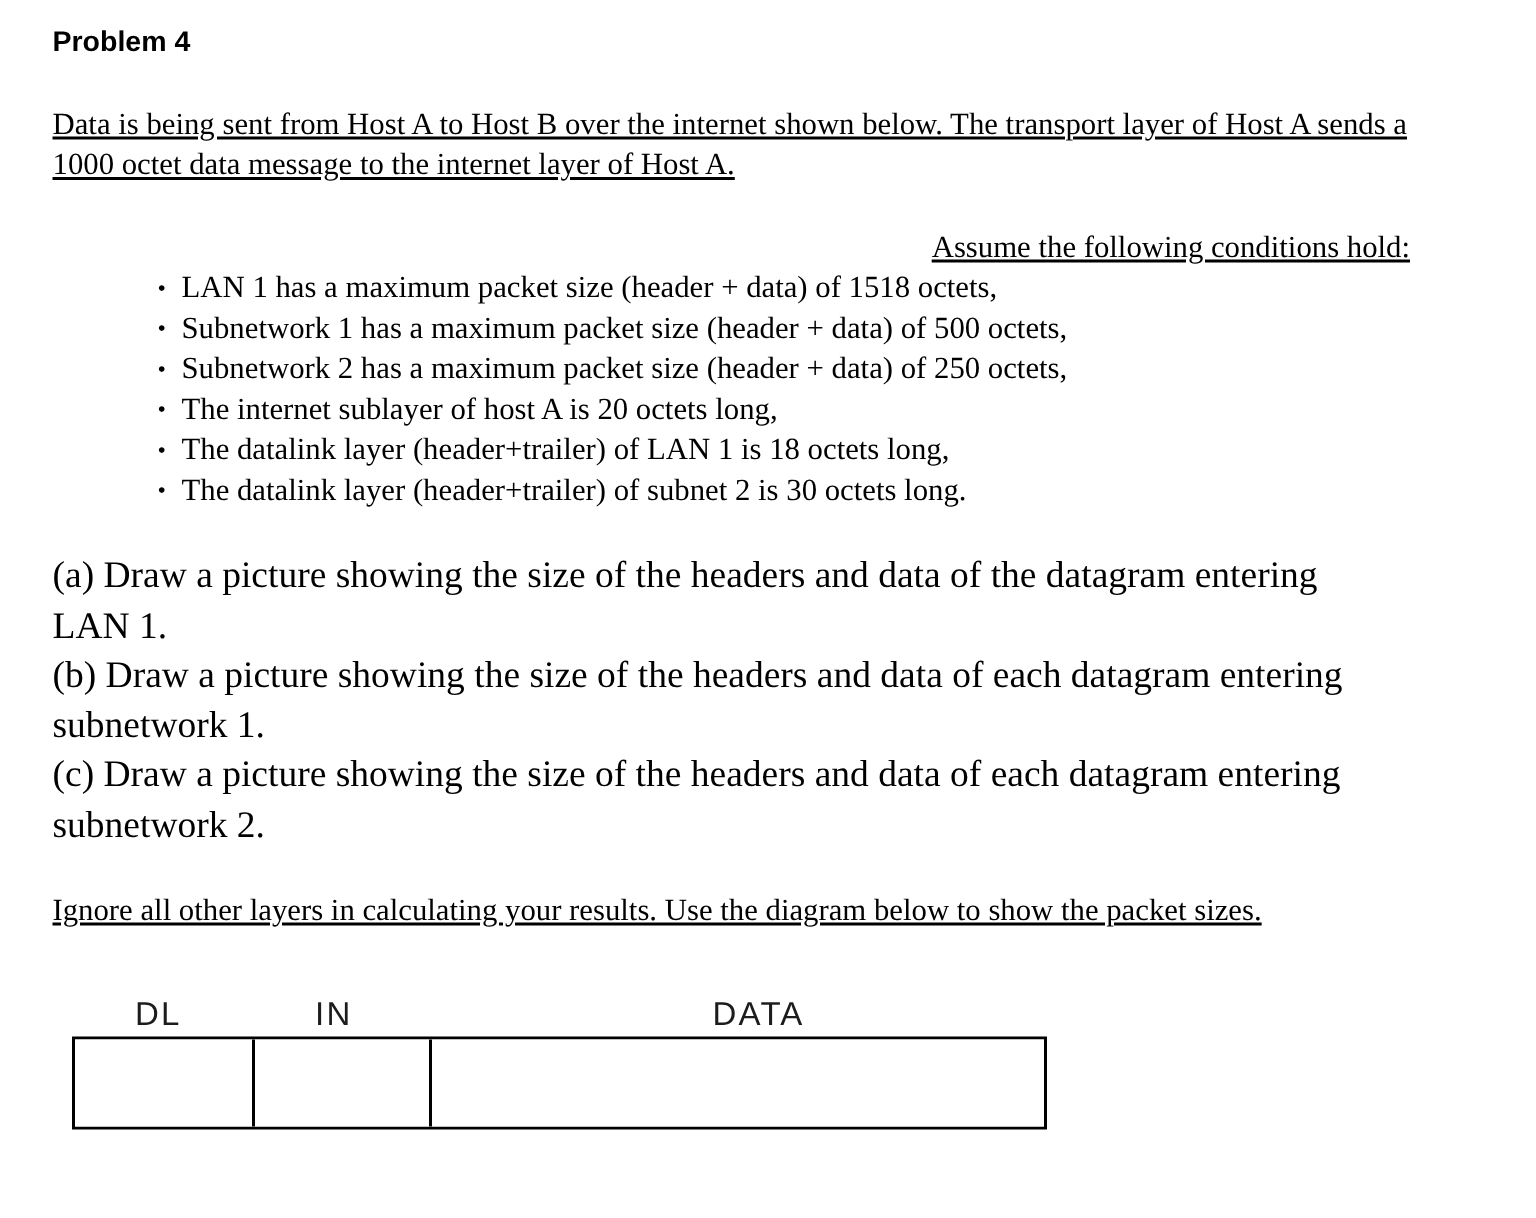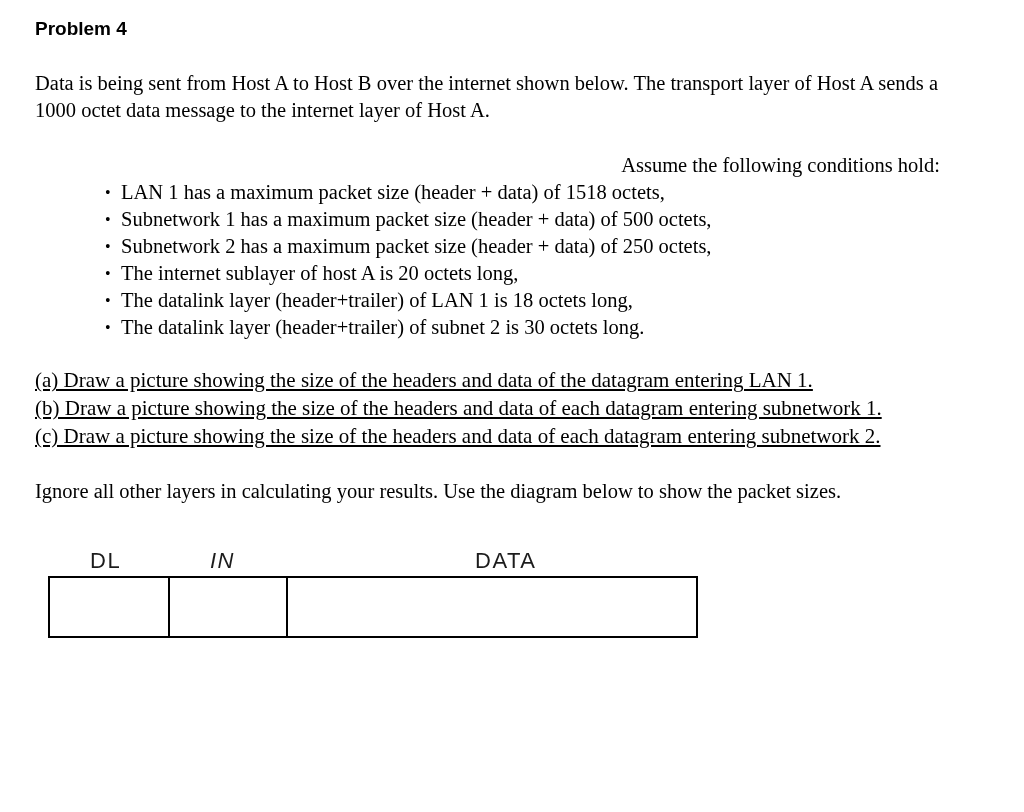--- a/index.html
+++ b/index.html
@@ -19,63 +19,63 @@
   .title {
     font-family: "Liberation Sans", sans-serif;
     font-size: 19px;
     font-weight: 700;
     margin-bottom: 30px;
   }
   .body {
     font-size: 20.5px;
     line-height: 1.34;
     max-width: 905px;
+    text-decoration: underline;
   }
   .intro { margin-bottom: 27px; }
   .cond-heading { margin-bottom: 0; text-align: right; }
   ul.conditions {
     list-style: none;
     margin: 0 0 27px 0;
     padding-left: 70px;
   }
   ul.conditions li {
     font-size: 20.5px;
     line-height: 1.31;
   }
   ul.conditions li .bullet {
     display: inline-block;
     width: 16px;
     font-size: 16px;
     vertical-align: 1px;
   }
   .questions { margin-bottom: 27px; }
   .questions p {
-    font-size: 21px;
+    font-size: 25px;
     line-height: 1.33;
     max-width: 870px;
-    text-decoration: underline;
   }
   .instructions { margin-bottom: 40px; }
   .diagram {
     position: relative;
     margin-left: 13px;
     width: 660px;
     text-align: right;
   }
   .diagram-labels {
     position: relative;
     height: 30px;
     font-family: "Liberation Sans", "DejaVu Sans", sans-serif;
     font-size: 22px;
     color: #1c1c1c;
     letter-spacing: 1.5px;
   }
   .diagram-labels .lbl { position: absolute; bottom: 2px; }
   .lbl-dl   { left: 42px; }
-  .lbl-in   { left: 162px; font-style: italic; }
+  .lbl-in   { left: 162px; }
   .lbl-data { left: 427px; }
   .diagram-box {
     display: flex;
     width: 650px;
     height: 62px;
     border: 2px solid #000000;
   }
   .diagram-box .cell { height: 100%; background: #ffffff; }
   .cell-dl   { width: 120px; border-right: 2px solid #000000; }
   .cell-in   { width: 118px; border-right: 2px solid #000000; }

